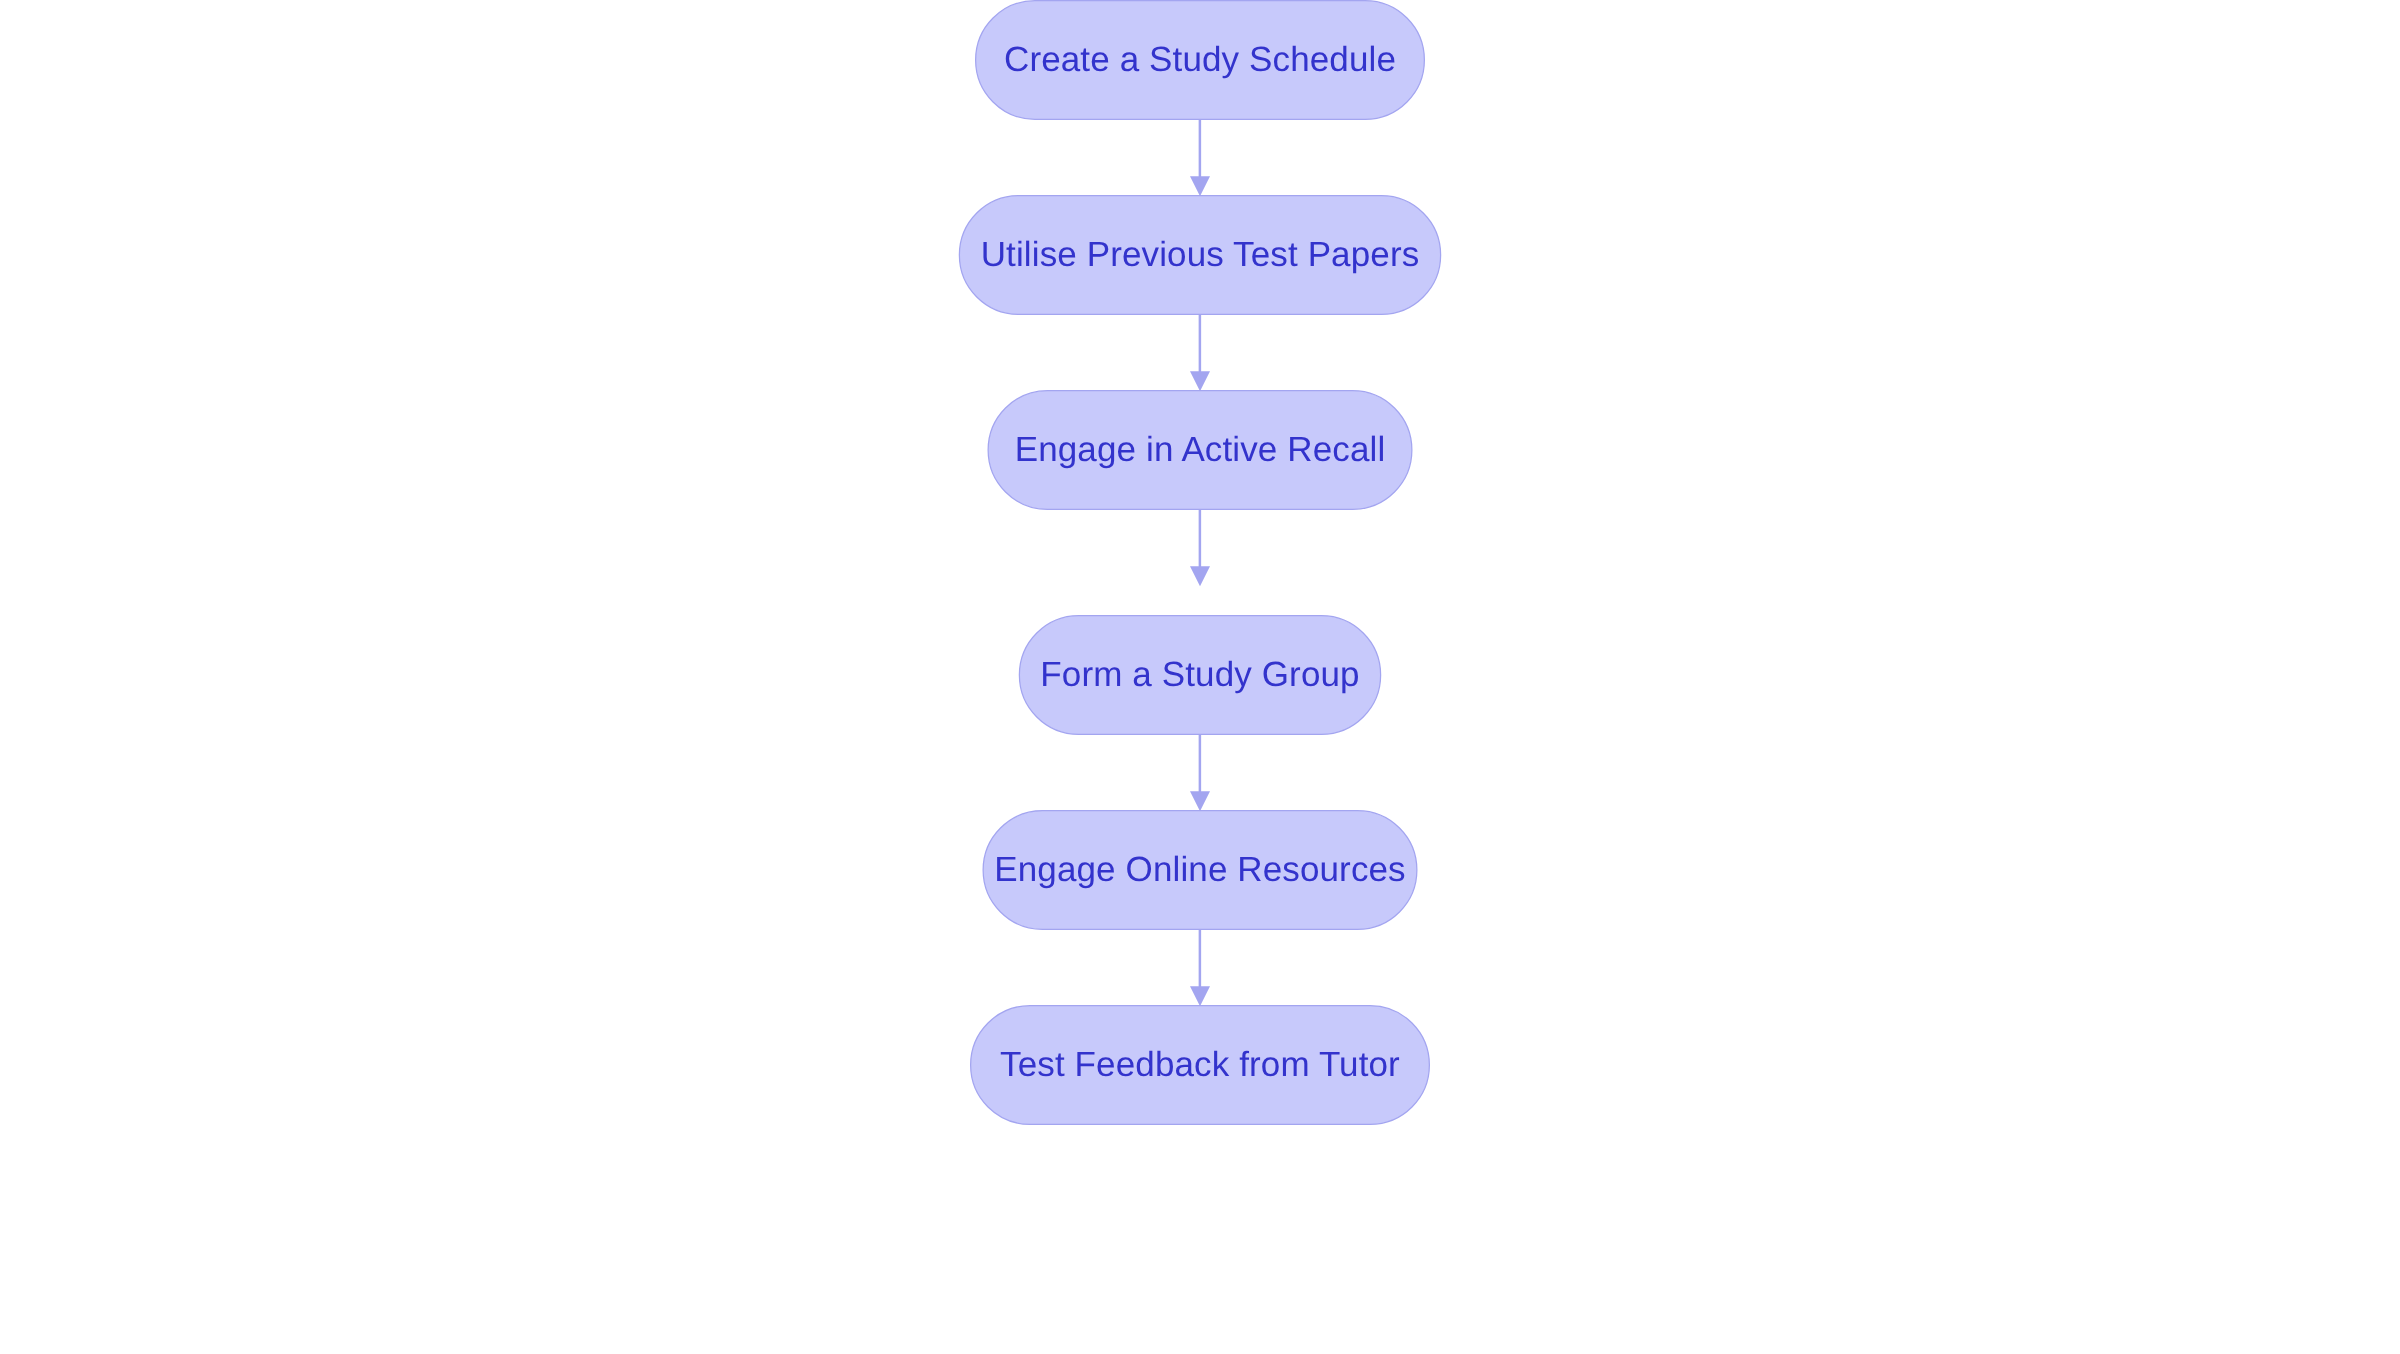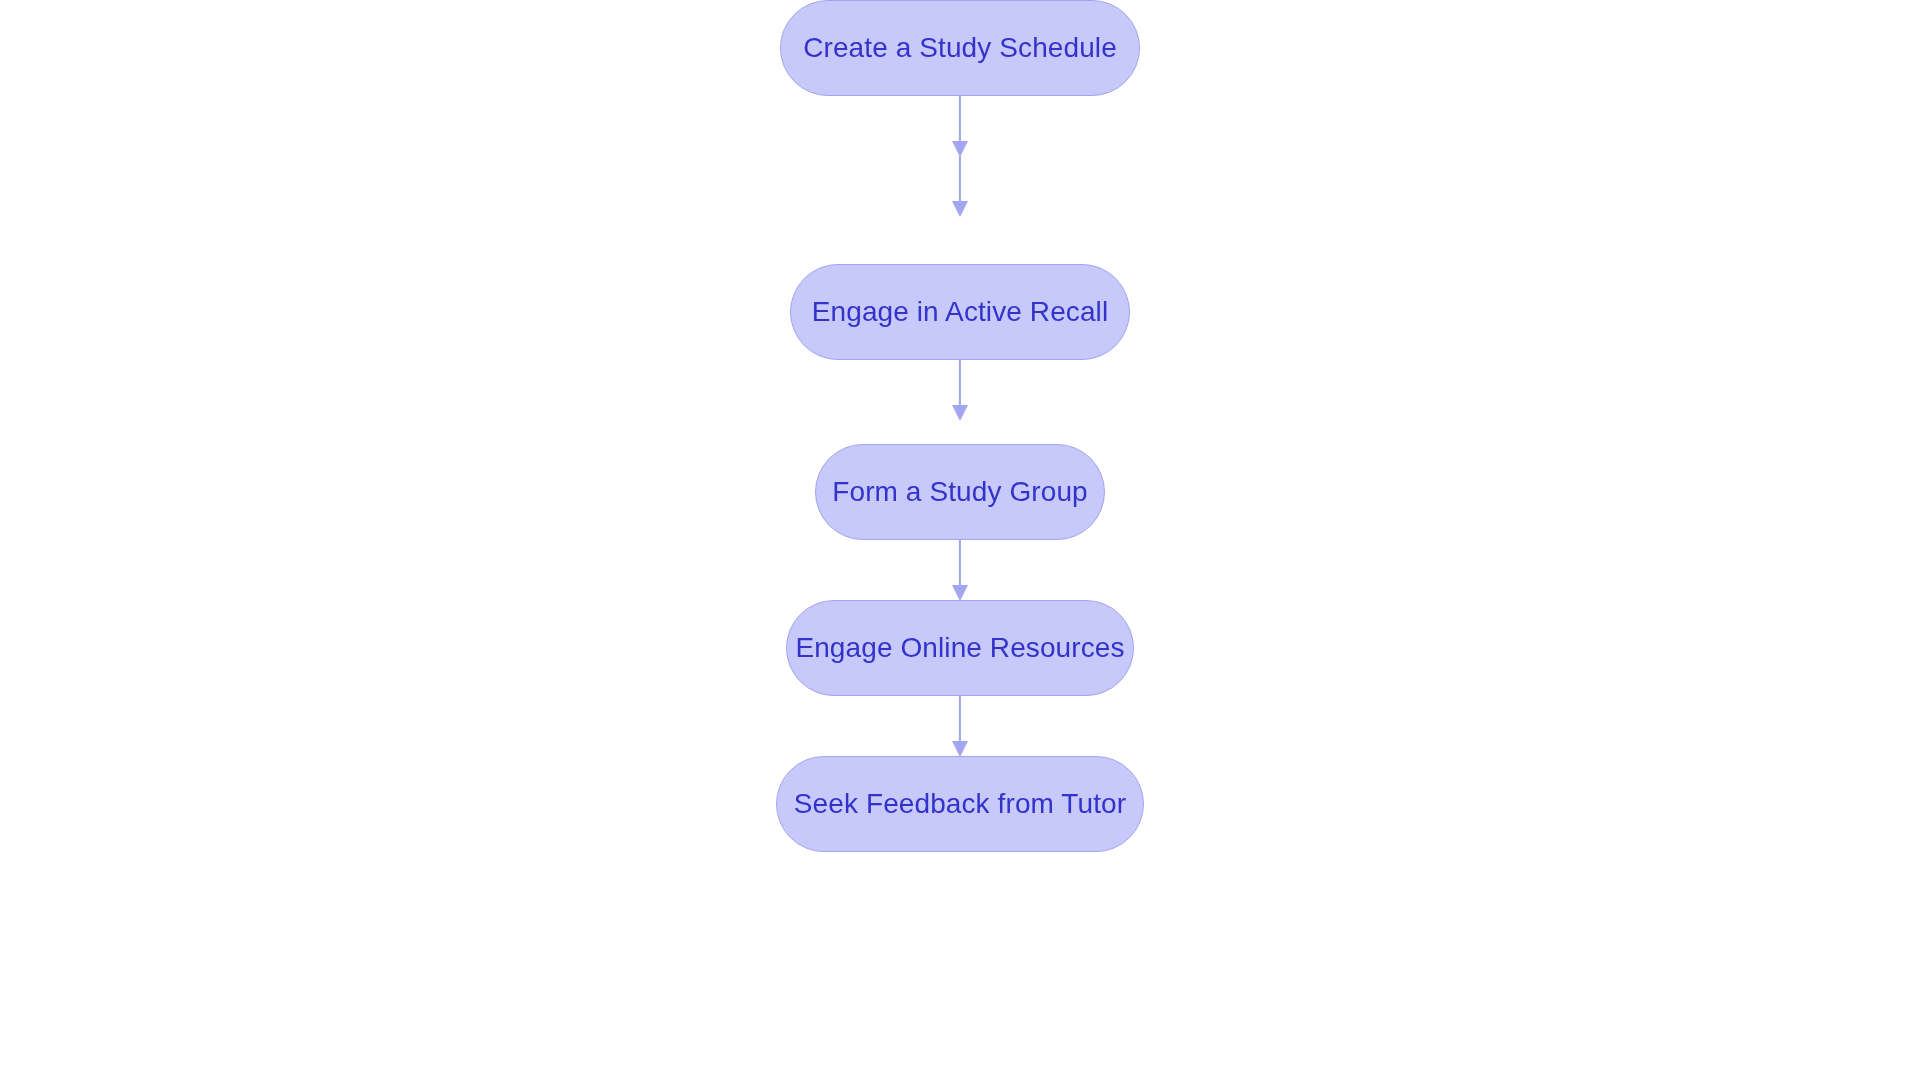--- a/index.html
+++ b/index.html
@@ -55,21 +55,21 @@
 
   .node-label {
     display: block;
     pointer-events: none;
     text-align: right;
   }
 
   
   .w-360 { width: 360px; }
   .w-386 { width: 386px; }
-  .w-340 { width: 340px; margin-top: 48px; }
+  .w-340 { width: 340px; }
   .w-290 { width: 290px; margin-top: 24px; }
   .w-348 { width: 348px; }
   .w-368 { width: 368px; }
 
   
   .connector {
     position: relative;
     width: 20px;
     height: 60px;
     flex: 0 0 auto;
@@ -103,20 +103,23 @@
 
     <div class="node w-360">
       <span class="node-label">Create a Study Schedule</span>
     </div>
 
     <div class="connector">
       <span class="stem"></span>
       <span class="head"></span>
     </div>
 
+    <div class="node w-386">
+      <span class="node-label">Utilise Previous Test Papers</span>
+    </div>
 
     <div class="connector">
       <span class="stem"></span>
       <span class="head"></span>
     </div>
 
     <div class="node w-340">
       <span class="node-label">Engage in Active Recall</span>
     </div>
 
@@ -137,17 +140,17 @@
     <div class="node w-348">
       <span class="node-label">Engage Online Resources</span>
     </div>
 
     <div class="connector">
       <span class="stem"></span>
       <span class="head"></span>
     </div>
 
     <div class="node w-368">
-      <span class="node-label">Seek Feedback from Tutor</span>
+      <span class="node-label">Test Feedback from Tutor</span>
     </div>
 
   </div>
 </div>
 
 </body></html>

